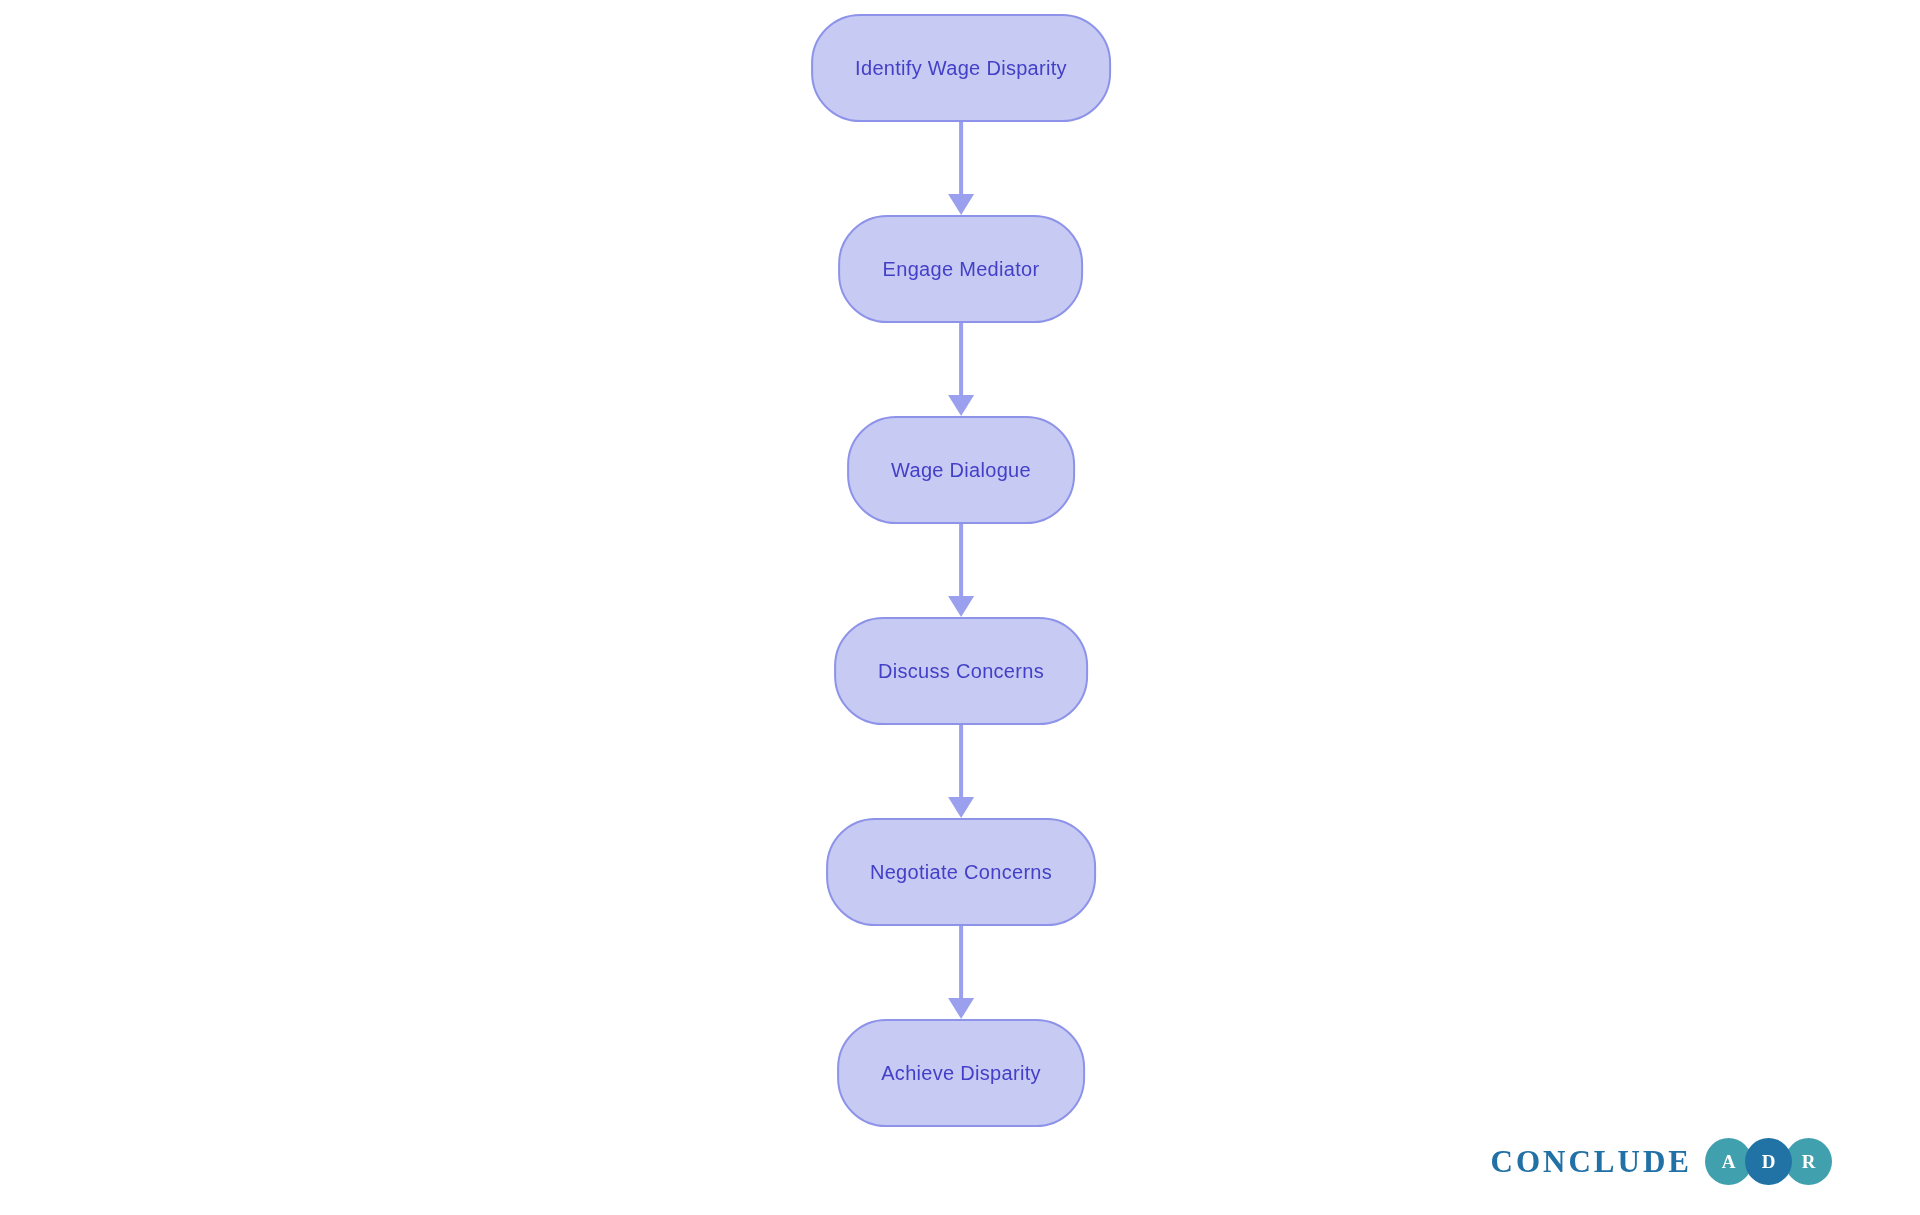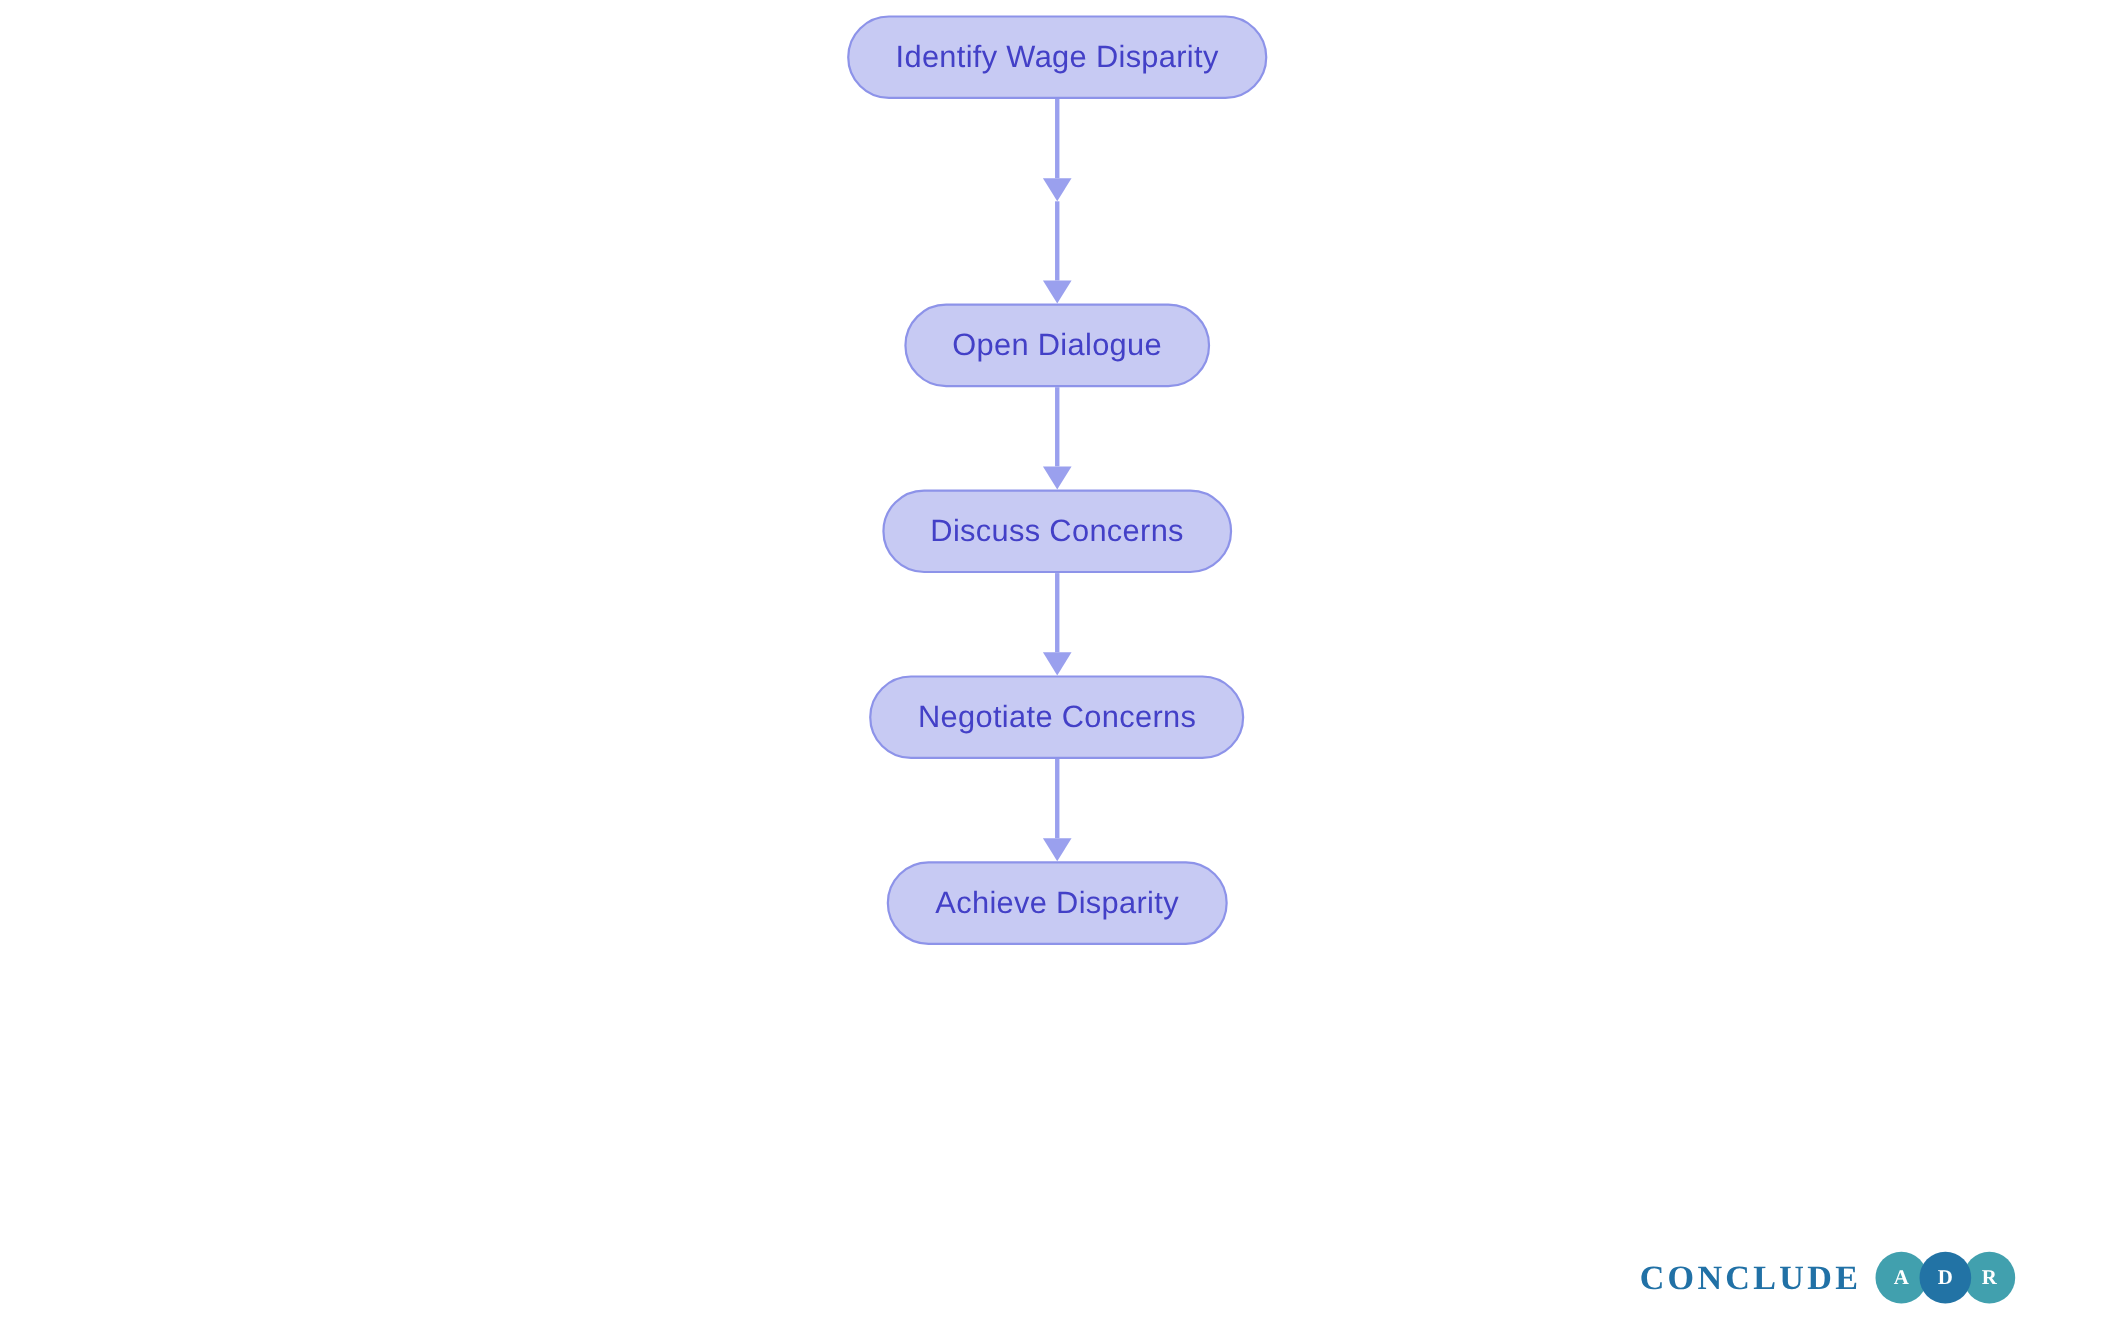--- a/index.html
+++ b/index.html
@@ -21,31 +21,31 @@
   #flowchart {
     position: absolute;
     left: 961px;
     top: 14px;
     transform: translateX(-50%);
     display: flex;
     flex-direction: column;
     align-items: center;
   }
   .flow-node {
-    height: 76px;
+    height: 108px;
     box-sizing: border-box;
     display: flex;
     align-items: center;
     justify-content: center;
     padding: 0 42px;
     border-radius: 49px;
     background: var(--node-fill);
     border: 2px solid var(--node-border);
     color: var(--node-text);
-    font-size: 28px;
+    font-size: 20px;
     letter-spacing: 0.3px;
     white-space: nowrap;
   }
   .flow-arrow {
     height: 93px;
     display: flex;
     flex-direction: column;
     align-items: center;
   }
   .flow-arrow .line {
@@ -101,25 +101,26 @@
 
 <div id="canvas">
 
   <div id="flowchart">
 
   <div class="flow-node">Identify Wage Disparity</div>
       <div class="flow-arrow">
         <div class="line"></div>
         <div class="head"></div>
       </div>
+      <div class="flow-node">Engage Mediator</div>
       <div class="flow-arrow">
         <div class="line"></div>
         <div class="head"></div>
       </div>
-      <div class="flow-node">Open Dialogue</div>
+      <div class="flow-node">Wage Dialogue</div>
       <div class="flow-arrow">
         <div class="line"></div>
         <div class="head"></div>
       </div>
       <div class="flow-node">Discuss Concerns</div>
       <div class="flow-arrow">
         <div class="line"></div>
         <div class="head"></div>
       </div>
       <div class="flow-node">Negotiate Concerns</div>

